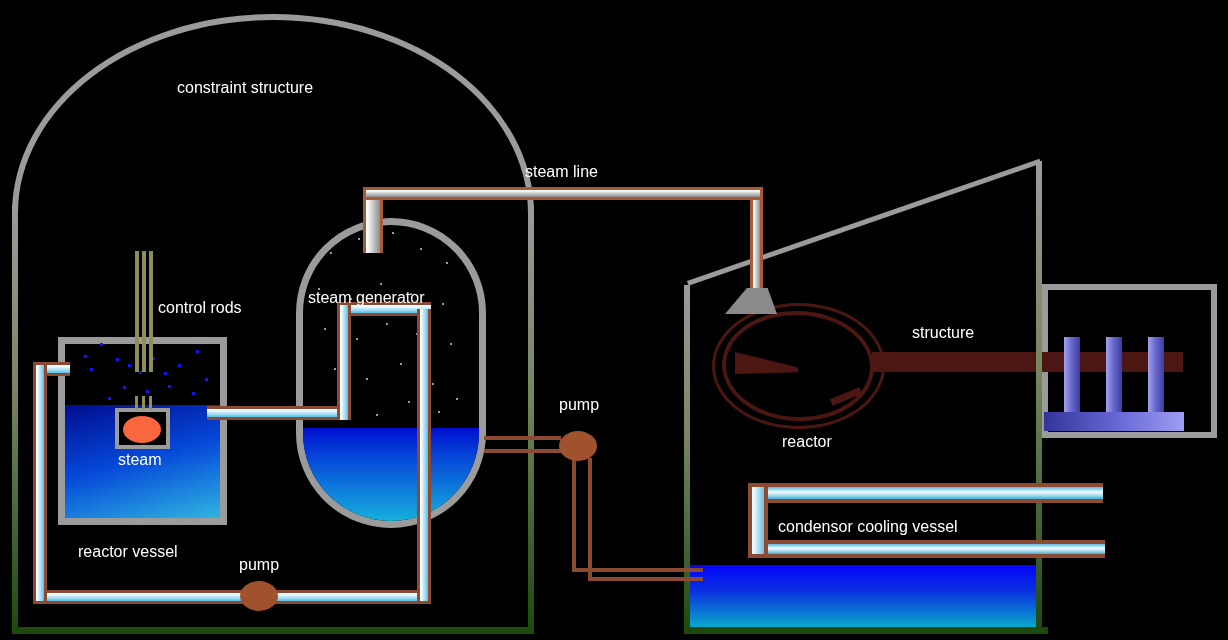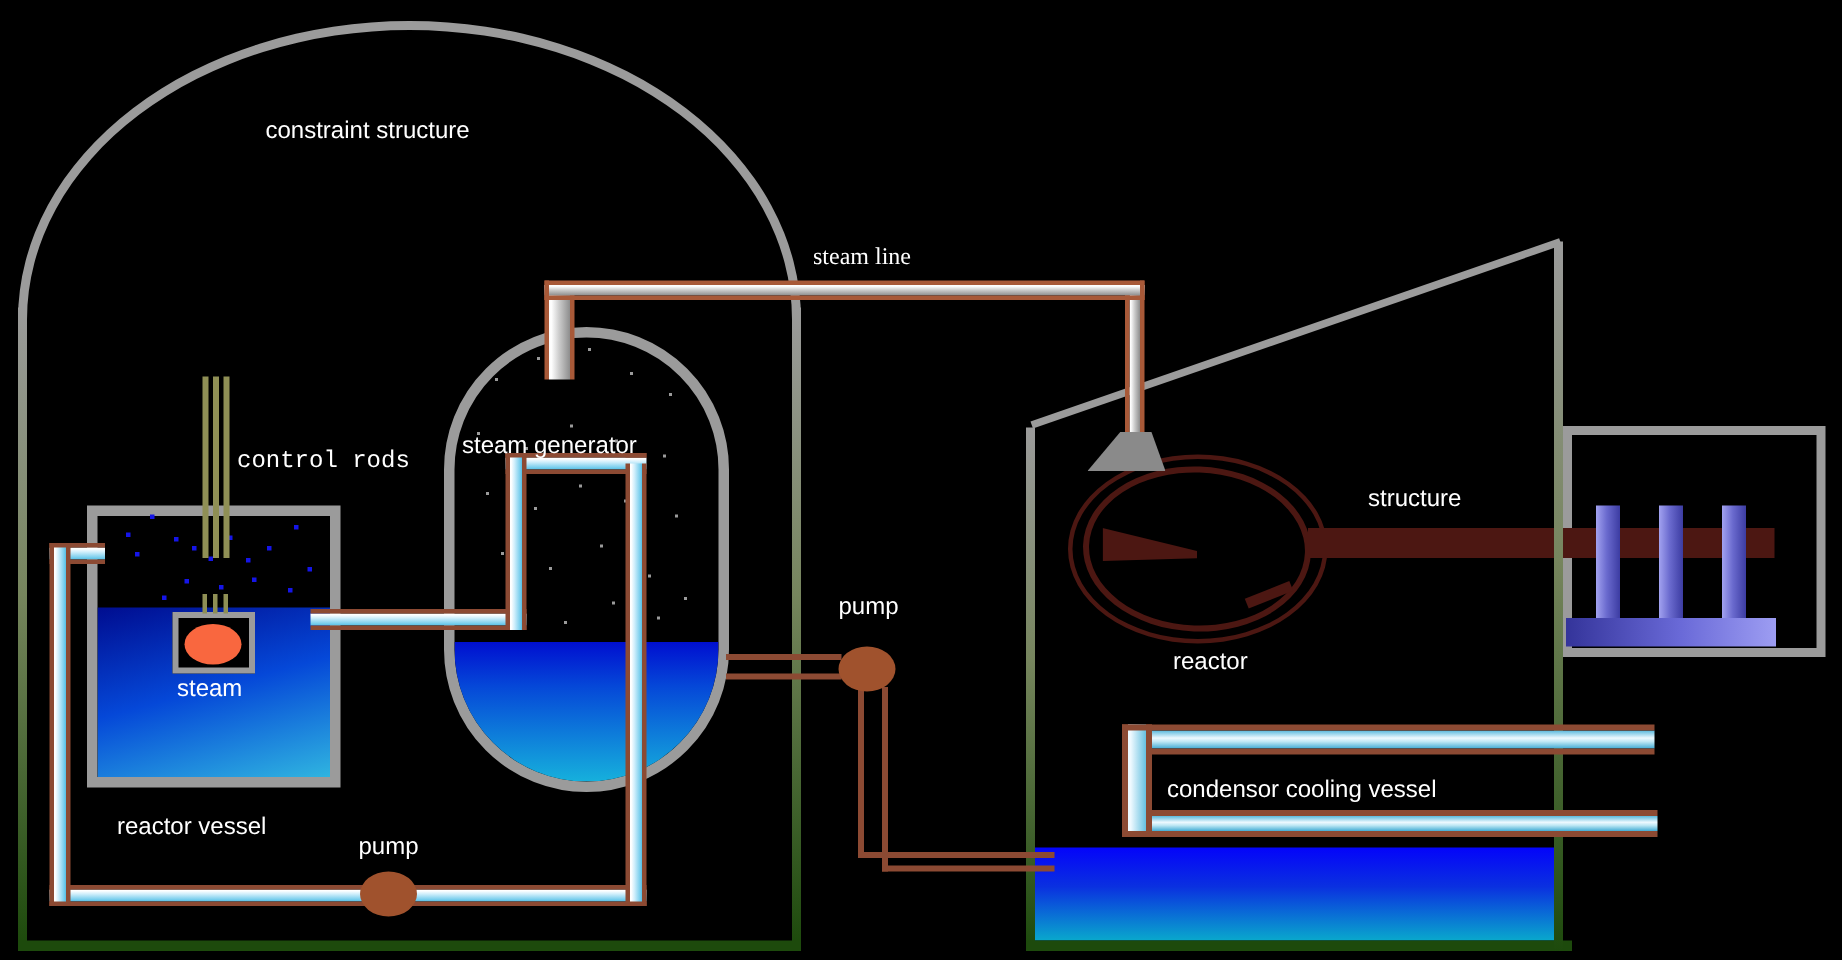--- a/index.html
+++ b/index.html
@@ -166,23 +166,23 @@
   <div class="abs bline" style="left:484px;top:449px;width:77px;height:4px;"></div>
   <div class="abs bline" style="left:572px;top:458px;width:4px;height:114px;"></div>
   <div class="abs bline" style="left:588px;top:458px;width:4px;height:123px;"></div>
   <div class="abs bline" style="left:572px;top:568px;width:131px;height:4px;"></div>
   <div class="abs bline" style="left:588px;top:577px;width:115px;height:4px;"></div>
 
   <div class="abs pump" style="left:240px;top:581px;"></div>
   <div class="abs pump" style="left:559px;top:431px;"></div>
 
   <div class="lbl" style="left:177px;top:79px;">constraint structure</div>
-  <div class="lbl" style="left:542px;top:163px;font-family:Liberation Serif, serif;">steam line</div>
+  <div class="lbl" style="left:525px;top:163px;">steam line</div>
   <div class="lbl" style="left:308px;top:289px;">steam generator</div>
-  <div class="lbl" style="left:158px;top:299px;font-family:Liberation Mono, monospace;">control rods</div>
+  <div class="lbl" style="left:158px;top:299px;">control rods</div>
   <div class="lbl" style="left:118px;top:451px;">steam</div>
   <div class="lbl" style="left:78px;top:543px;">reactor vessel</div>
   <div class="lbl" style="left:239px;top:556px;">pump</div>
   <div class="lbl" style="left:559px;top:396px;">pump</div>
   <div class="lbl" style="left:912px;top:324px;">structure</div>
   <div class="lbl" style="left:782px;top:433px;">reactor</div>
   <div class="lbl" style="left:778px;top:518px;">condensor cooling vessel</div>
 
 <span class="dot-blue" style="left: 84px; top: 355px;"></span>
     <span class="dot-blue" style="left: 100px; top: 343px;"></span>

